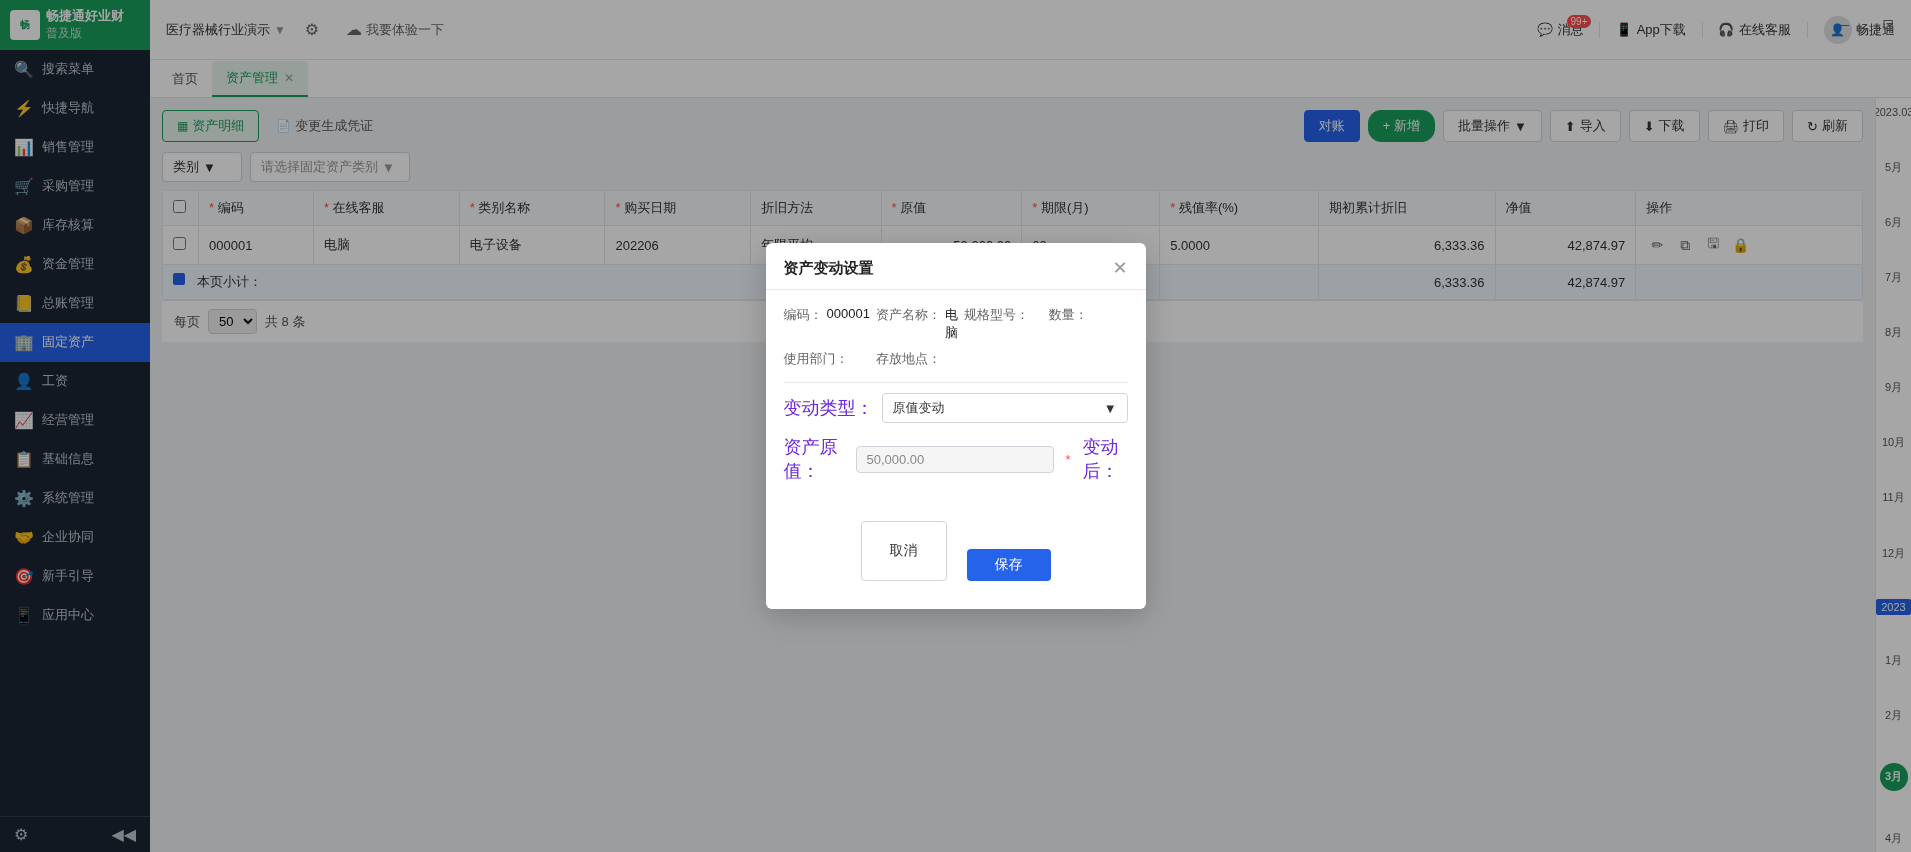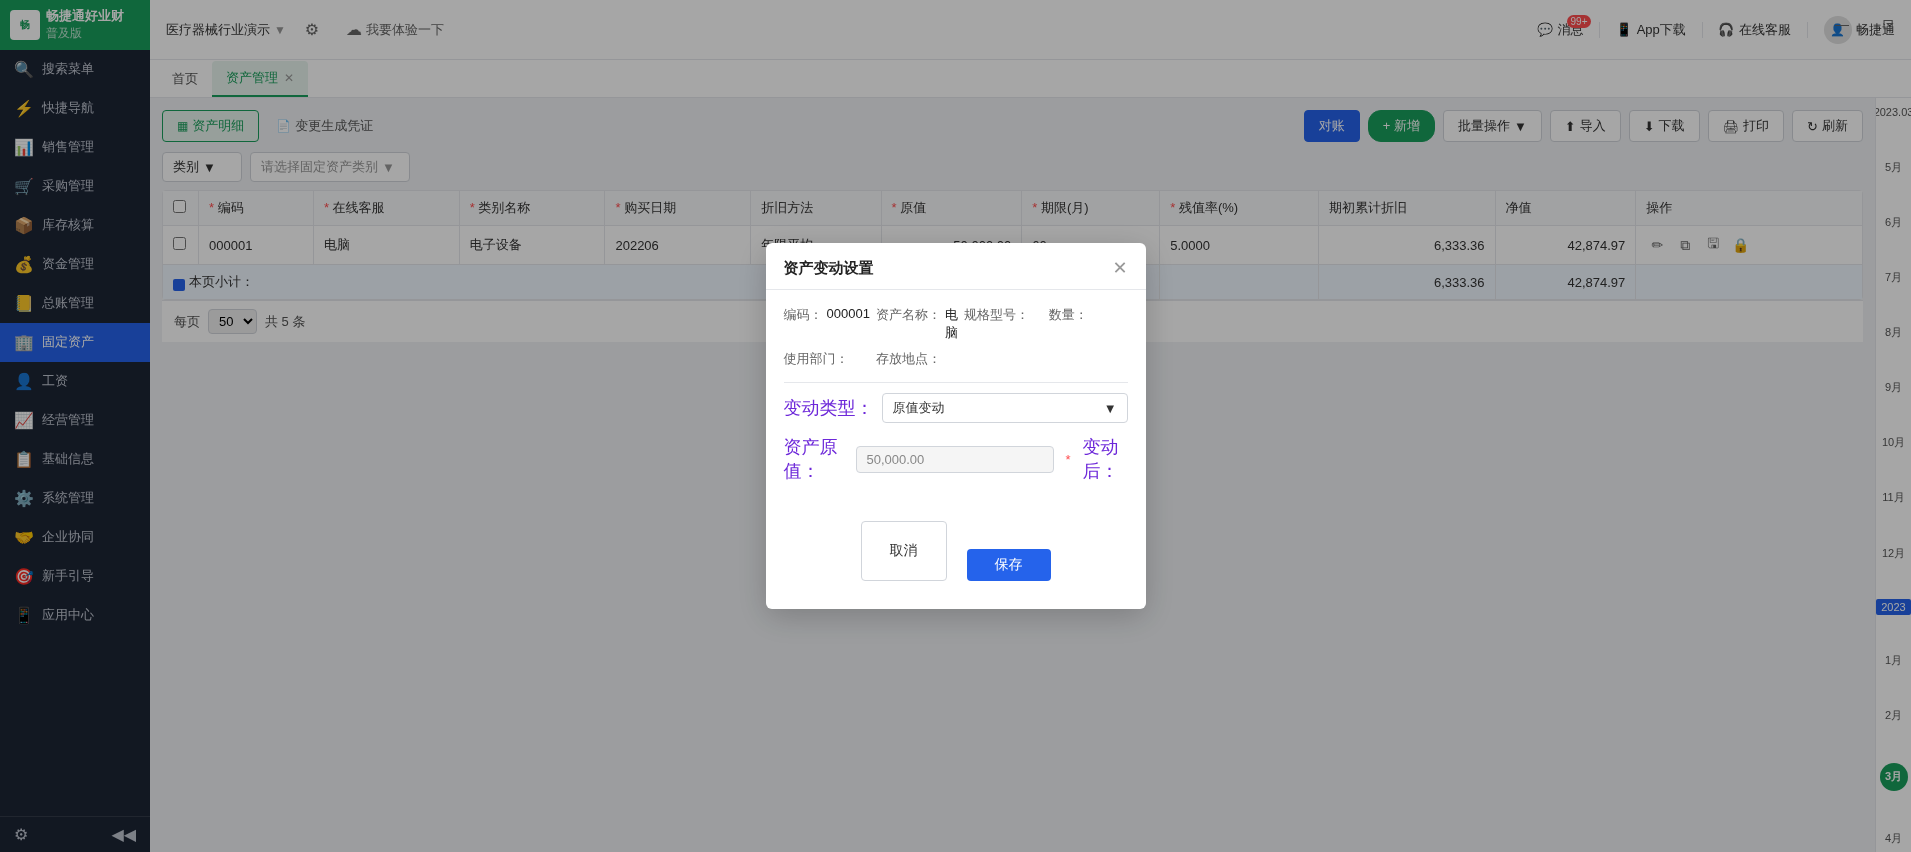--- a/index.html
+++ b/index.html
@@ -86,21 +86,21 @@
     .filter-select-wide {
       display: flex; align-items: center; gap: 4px; padding: 5px 10px; border: 1px solid #d1d5db; border-radius: 4px; background: #fff; cursor: pointer; font-size: 13px; color: #999; min-width: 160px;
     }
 
     
     .data-table { width: 100%; border-collapse: collapse; background: #fff; border-radius: 4px; overflow: hidden; }
     .data-table th { background: #f8f9fa; border: 1px solid #e5e7eb; padding: 8px 10px; text-align: left; font-weight: 500; color: #333; font-size: 13px; }
     .data-table td { border: 1px solid #e5e7eb; padding: 8px 10px; color: #333; font-size: 13px; }
     .data-table .required::before { content: "* "; color: #ff4d4f; }
     .subtotal-row td { background: #f0f7ff; font-weight: 500; }
-    .subtotal-label { display: flex; align-items: flex-end; gap: 4px; }
+    .subtotal-label { display: flex; align-items: flex-start; gap: 12px; }
     .subtotal-icon { width: 12px; height: 12px; background: #2563eb; border-radius: 2px; display: inline-block; }
 
     
     .action-icons { display: flex; gap: 6px; }
     .action-icon { width: 22px; height: 22px; display: flex; align-items: center; justify-content: center; cursor: pointer; color: #666; font-size: 14px; }
 
     
     .pagination-bar {
       display: flex; align-items: center; gap: 8px; padding: 8px 12px; background: #fff; border-top: 1px solid #e5e7eb; font-size: 13px; color: #555;
     }
@@ -403,21 +403,21 @@
             <td></td>
           </tr>
         </tbody>
       </table>
 
       <div class="pagination-bar">
         <span>每页</span>
         <select class="per-page-select">
           <option>50</option>
         </select>
-        <span>共 5 条</span>
+        <span>共 8 条</span>
       </div>
     </div>
 
     <div class="right-sidebar">
       <div class="cal-header">2023.03</div>
       <div class="cal-month">5月</div>
       <div class="cal-month">6月</div>
       <div class="cal-month">7月</div>
       <div class="cal-month">8月</div>
       <div class="cal-month">9月</div>

